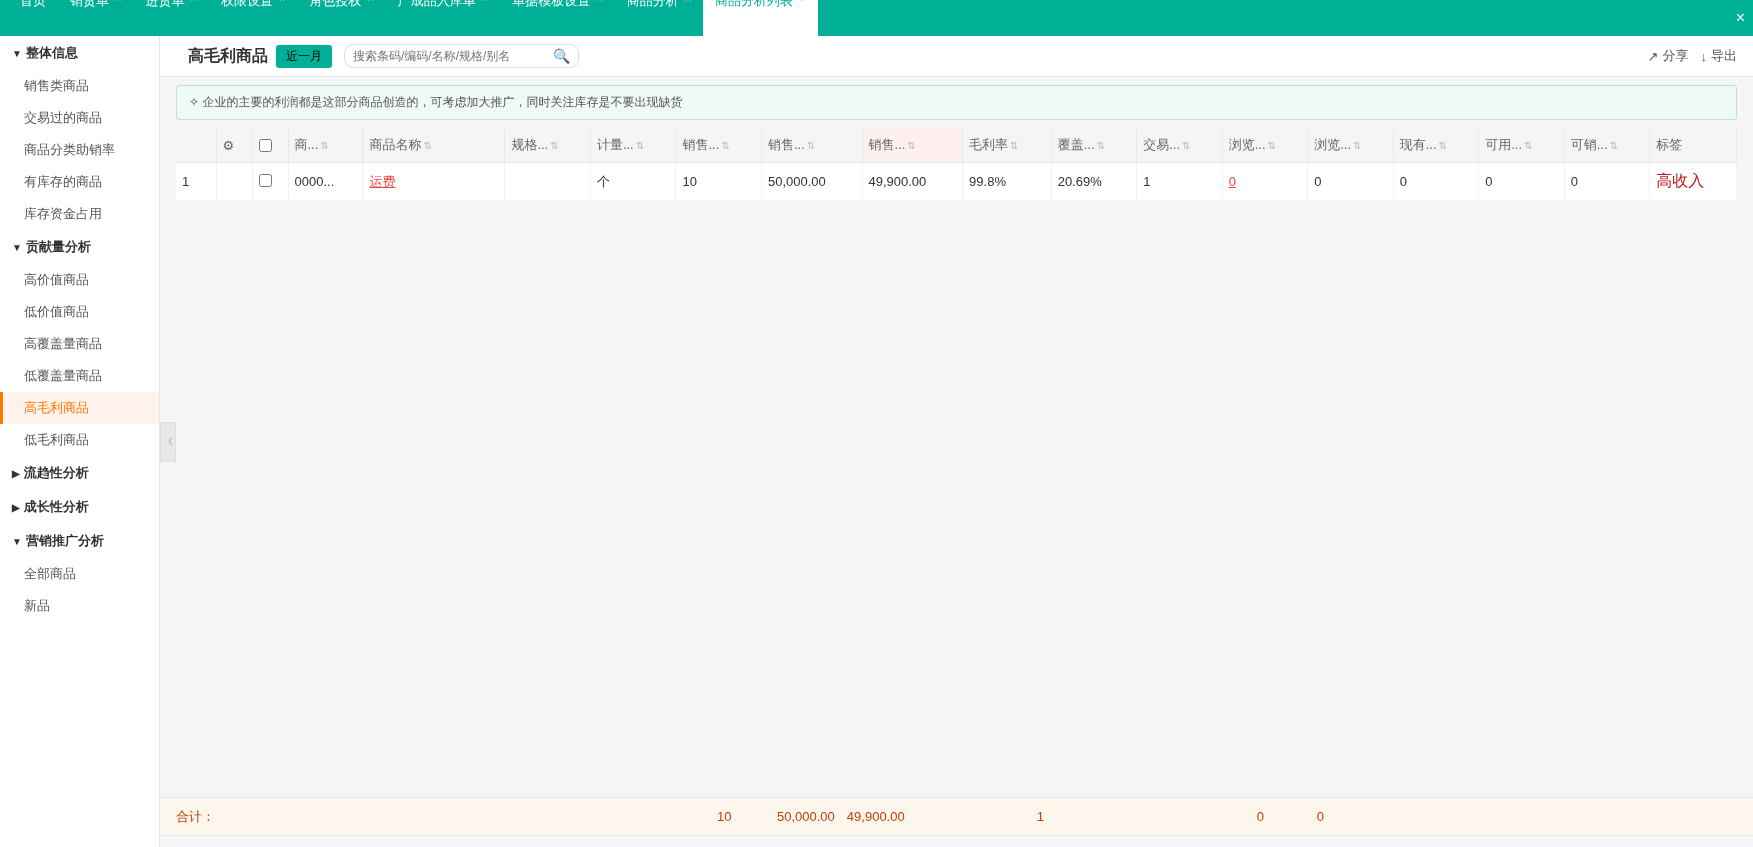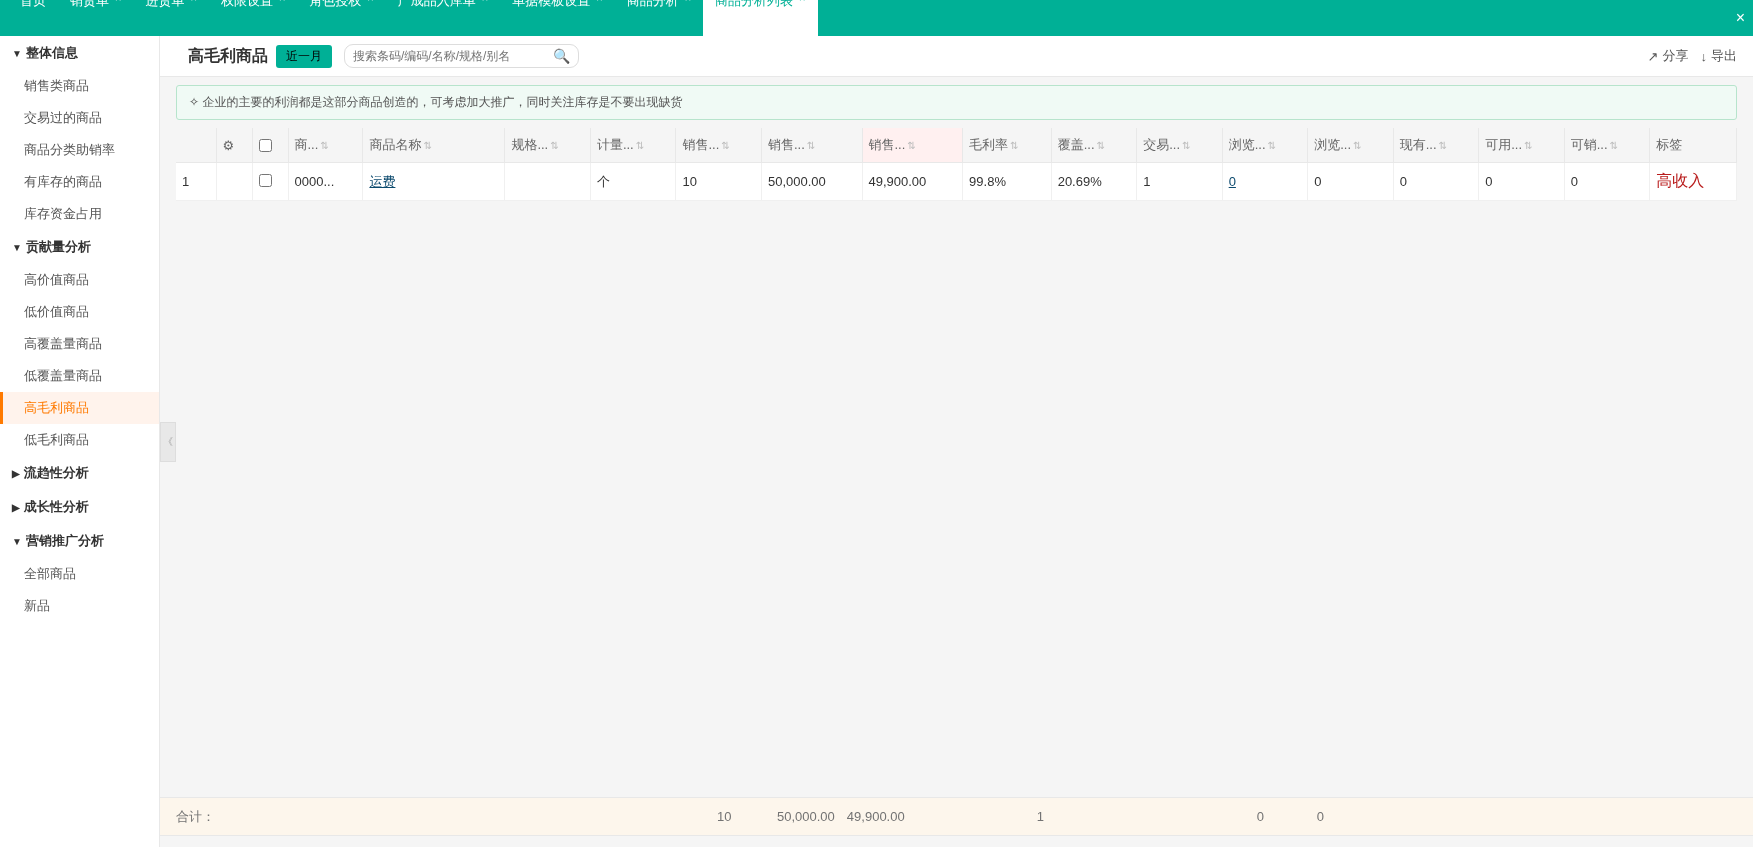--- a/index.html
+++ b/index.html
@@ -216,31 +216,31 @@
       border-bottom: 1px solid #f0f0f0;
       background: #fff;
     }
     tbody td {
       padding: 8px 6px;
       color: #333;
       white-space: nowrap;
       border-right: 1px solid #f0f0f0;
     }
     .tag-high { color: #b91c1c; font-size: 16px; }
-    .td-link { color: #0c4a6e; text-decoration: underline; cursor: pointer; }
+    .td-link { color: #ef4444; text-decoration: underline; cursor: pointer; }
 
     
     .table-footer {
       background: #fdf6ec;
       border-top: 1px solid #e8e8e8;
       padding: 8px 16px;
       display: flex;
       align-items: center;
       font-size: 13px;
-      color: #737373;
+      color: #c2410c;
       min-height: 38px;
     }
     .footer-cells {
       display: flex;
       flex: 1;
     }
     .footer-cell {
       padding: 0 6px;
       min-width: 60px;
     }

